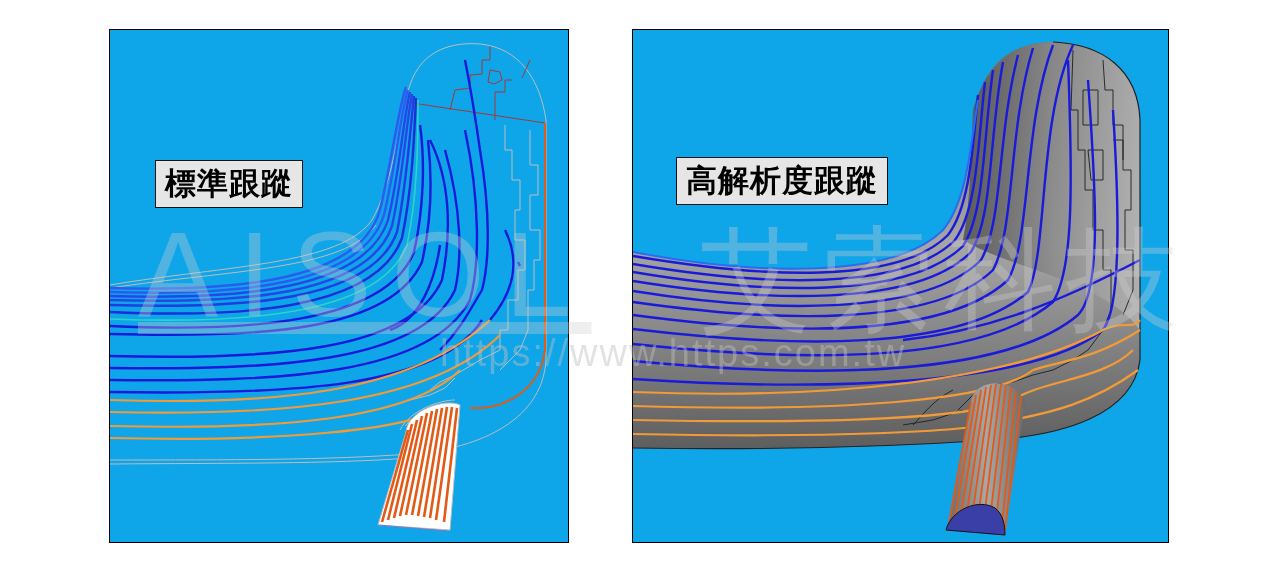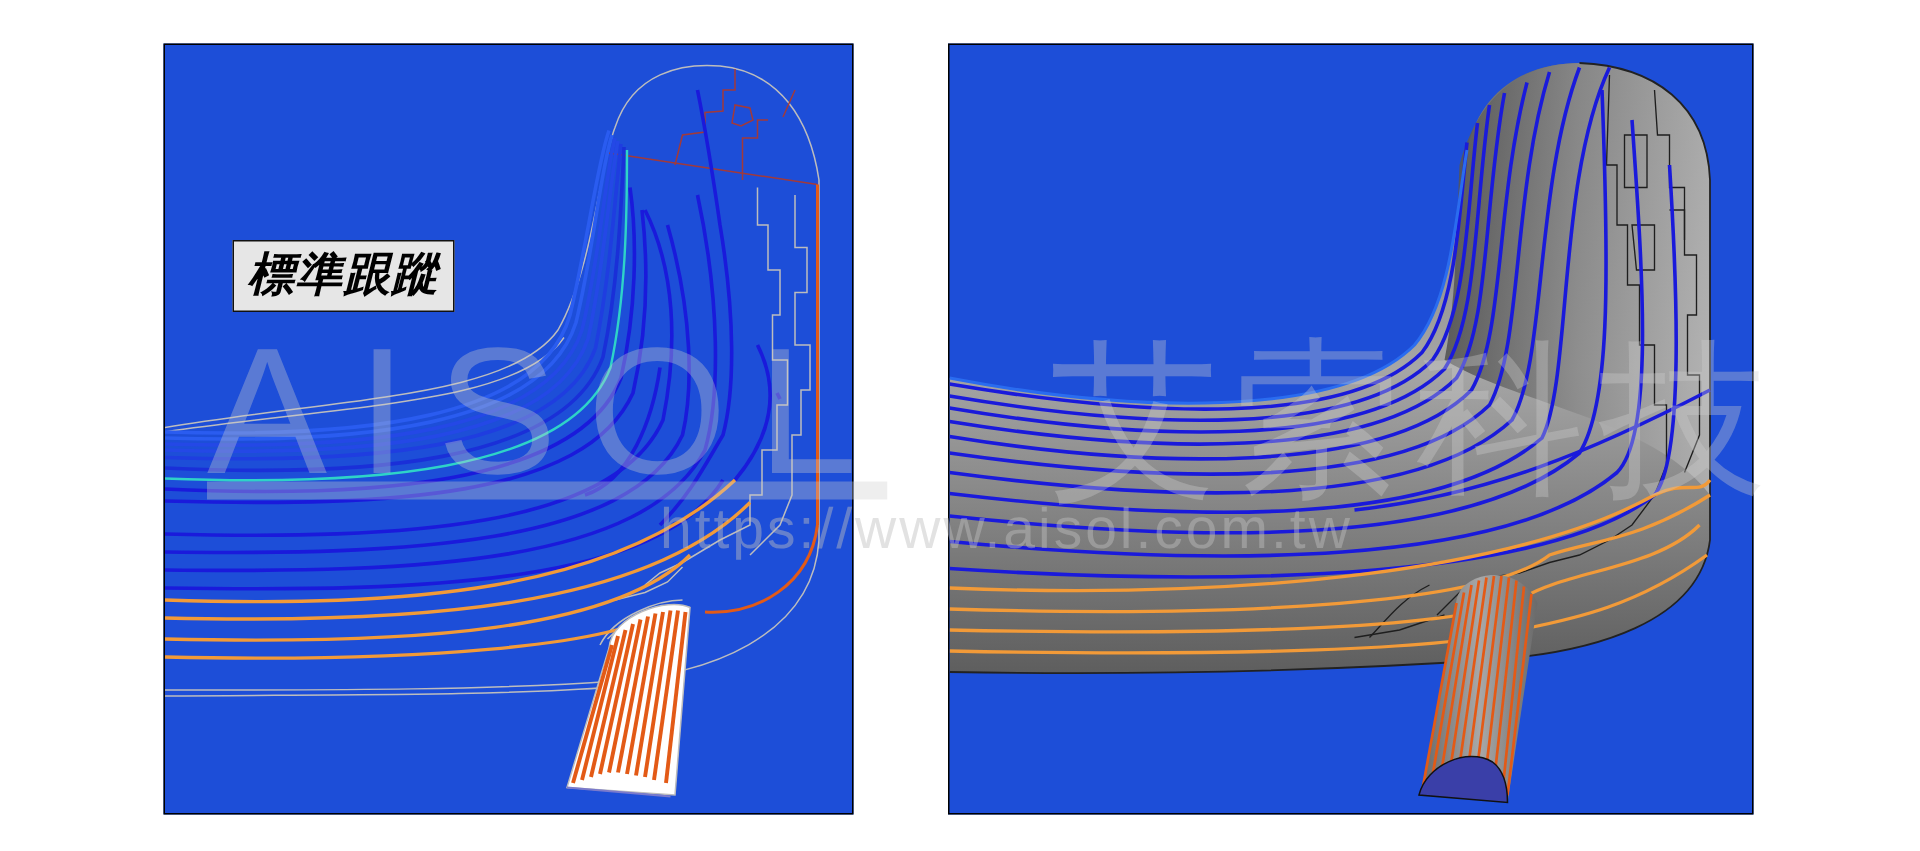--- a/index.html
+++ b/index.html
@@ -1,17 +1,17 @@
 <!DOCTYPE html>
 <html><head>
 <meta charset="utf-8">
 <style>
   html,body{margin:0;padding:0;background:#ffffff;}
   body{width:1280px;height:567px;position:relative;overflow:hidden;font-family:"DejaVu Sans","Liberation Sans",sans-serif;}
-  .panel{position:absolute;border:1.5px solid #000;background:#1d4ed8;overflow:hidden;box-sizing:border-box;font-style:italic;}
+  .panel{position:absolute;border:1.5px solid #000;background:#0ea5e9;overflow:hidden;box-sizing:border-box;}
   #panel-left{left:109px;top:29px;width:460px;height:514px;}
   #panel-right{left:632px;top:29px;width:537px;height:514px;}
   .panel svg{position:absolute;left:0;top:0;}
   .label{position:absolute;background:#e6e6e6;border:1.5px solid #111;color:#000;font-size:31px;font-weight:bold;line-height:44px;padding:0 9px;white-space:nowrap;letter-spacing:1px;box-sizing:border-box;height:48px;}
   #label-left{left:45px;top:130px;}
   #label-right{left:43px;top:127px;}
   .watermark{position:absolute;pointer-events:none;color:rgba(200,200,200,0.45);white-space:nowrap;}
   #wm-logo{left:138px;top:205px;font-size:120px;font-family:"Liberation Sans",sans-serif;letter-spacing:20px;color:rgba(205,205,205,0.35);text-decoration:underline;}
   #wm-cn{left:700px;top:205px;font-size:112px;color:rgba(205,205,205,0.35);letter-spacing:10px;}
   #wm-url{left:440px;top:332px;font-size:38px;font-family:"Liberation Sans",sans-serif;color:rgba(190,190,190,0.45);letter-spacing:2px;}
@@ -164,17 +164,18 @@
         <line x1="363" y1="354" x2="345" y2="487"></line>
         <line x1="368" y1="354" x2="351" y2="488"></line>
         <line x1="373" y1="355" x2="357" y2="489"></line>
         <line x1="378" y1="357" x2="363" y2="491"></line>
         <line x1="383" y1="361" x2="369" y2="494"></line>
         <line x1="388" y1="366" x2="372" y2="500"></line>
       </g>
       <path d="M313 500 C318 480 345 468 362 478 C370 484 372 495 372 505 Z" fill="#3a3fa8" stroke="#111" stroke-width="1"></path>
     </g>
   </svg>
+  <div class="label" id="label-right">高解析度跟蹤</div>
 </div>
 
 <div class="watermark" id="wm-logo">AISOL</div>
 <div class="watermark" id="wm-cn">艾索科技</div>
-<div class="watermark" id="wm-url">https://www.aisol.com.tw</div>
+<div class="watermark" id="wm-url">https://www.https.com.tw</div>
 
 </body></html>

